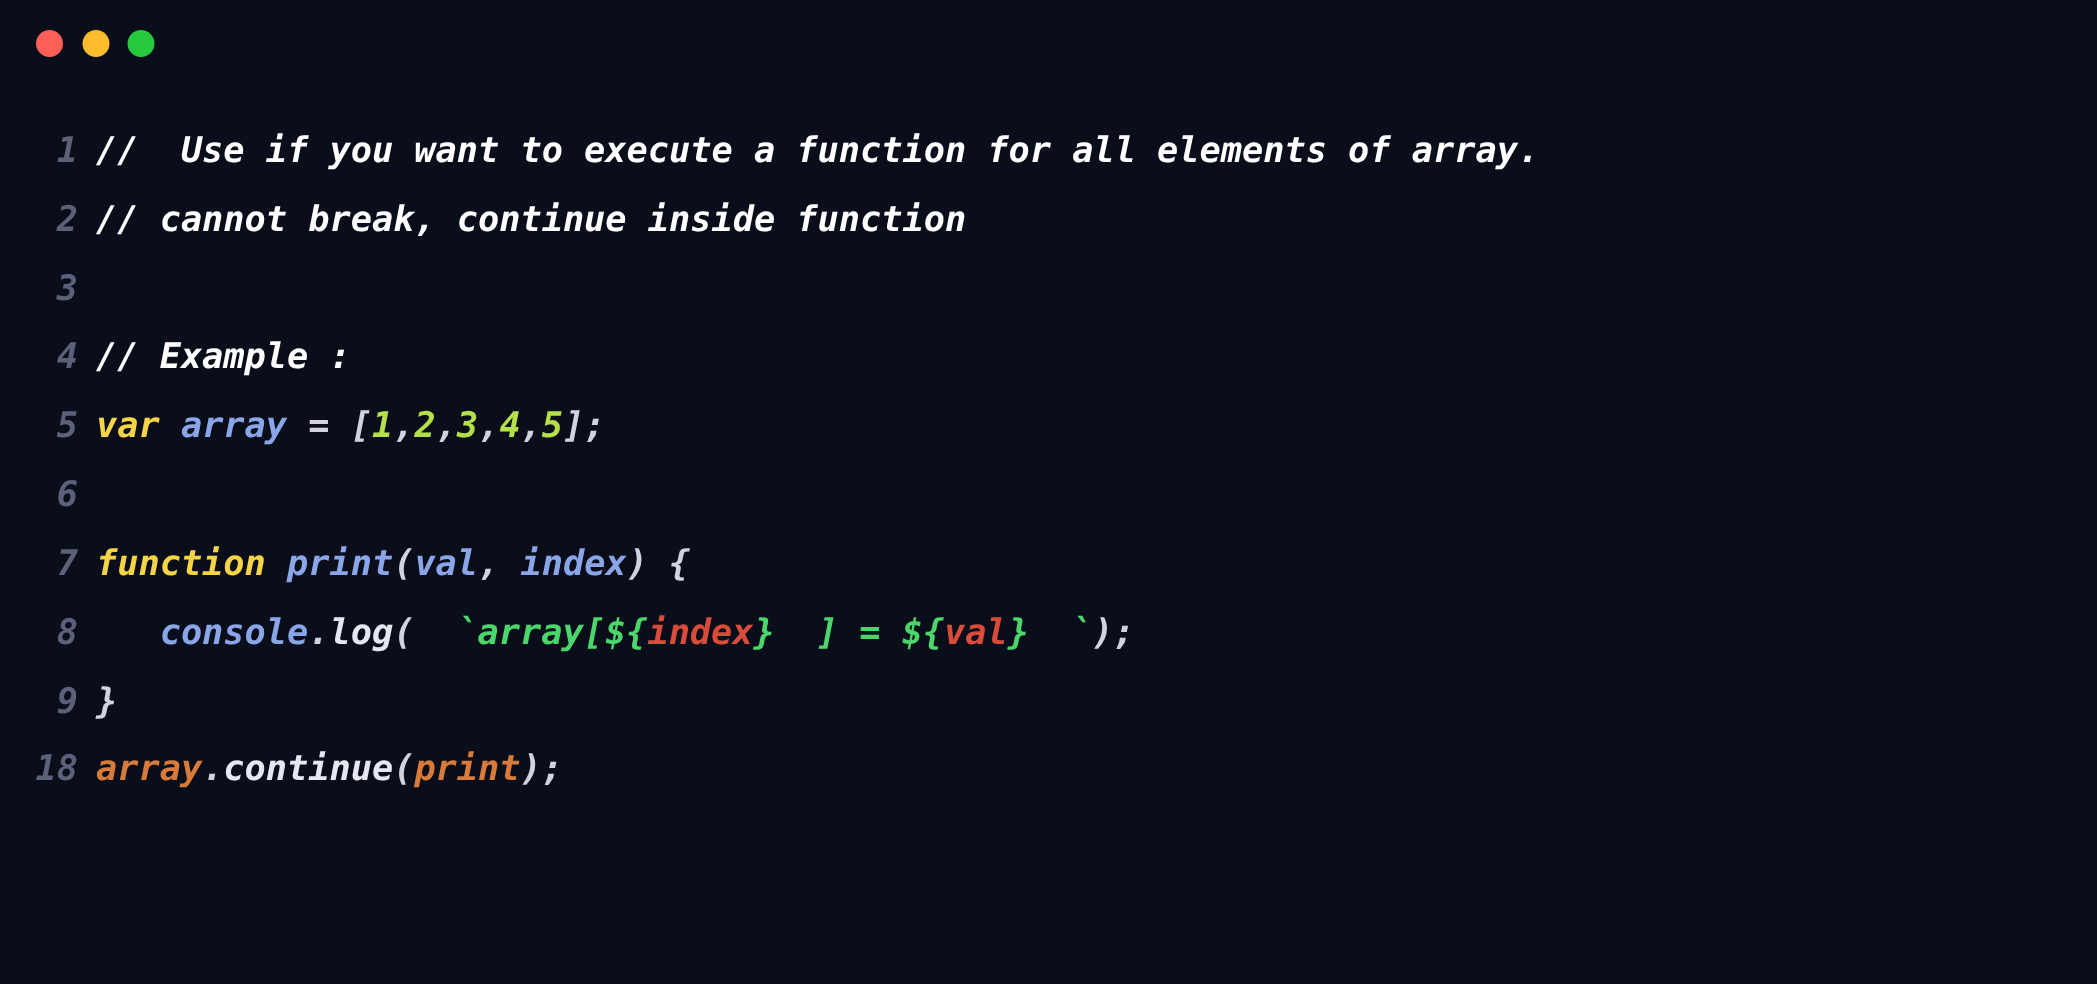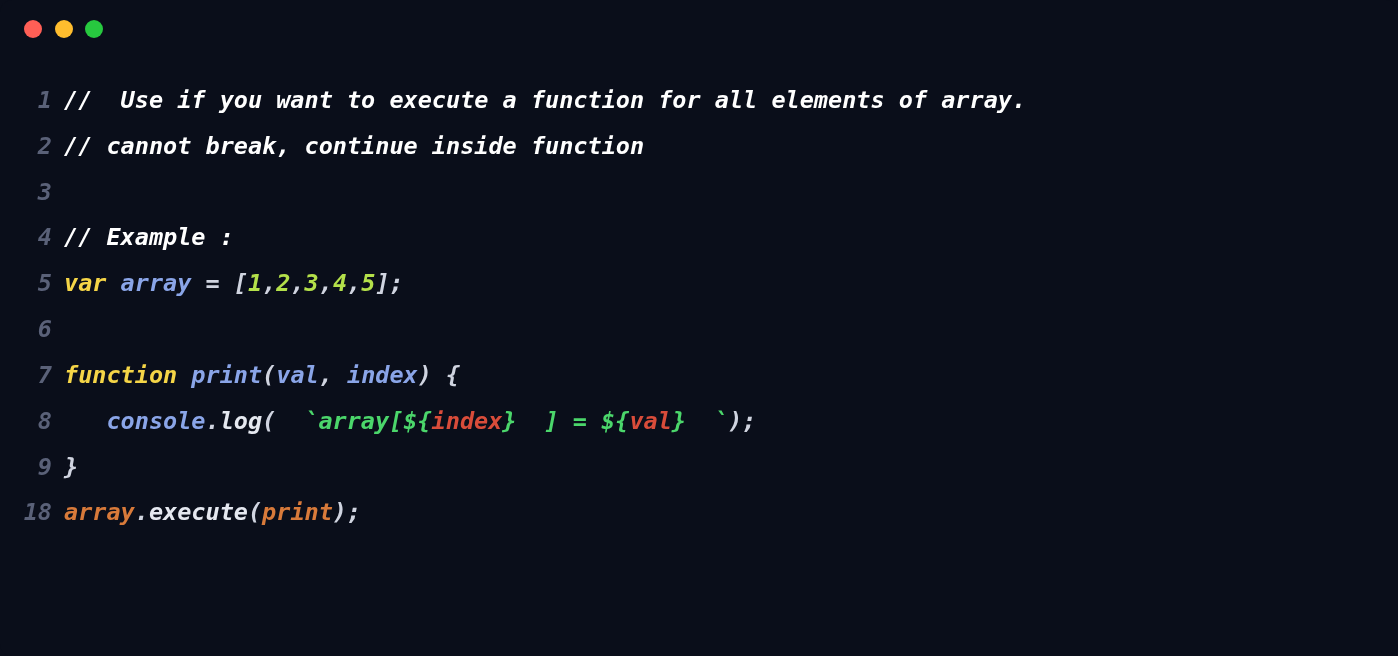--- a/index.html
+++ b/index.html
@@ -86,15 +86,15 @@
   <div class="code-area" id="code-area">
       <div class="line"><span class="lineno">1</span><span class="code"><span class="tok-comment">//  Use if you want to execute a function for all elements of array.</span></span></div>
       <div class="line"><span class="lineno">2</span><span class="code"><span class="tok-comment">// cannot break, continue inside function</span></span></div>
       <div class="line"><span class="lineno">3</span><span class="code"></span></div>
       <div class="line"><span class="lineno">4</span><span class="code"><span class="tok-comment">// Example :</span></span></div>
       <div class="line"><span class="lineno">5</span><span class="code"><span class="tok-keyword">var</span><span class="tok-white"> </span><span class="tok-varname">array</span><span class="tok-white"> </span><span class="tok-op">=</span><span class="tok-white"> </span><span class="tok-punct">[</span><span class="tok-number">1</span><span class="tok-punct">,</span><span class="tok-number">2</span><span class="tok-punct">,</span><span class="tok-number">3</span><span class="tok-punct">,</span><span class="tok-number">4</span><span class="tok-punct">,</span><span class="tok-number">5</span><span class="tok-punct">];</span></span></div>
       <div class="line"><span class="lineno">6</span><span class="code"></span></div>
       <div class="line"><span class="lineno">7</span><span class="code"><span class="tok-keyword">function</span><span class="tok-white"> </span><span class="tok-varname">print</span><span class="tok-punct">(</span><span class="tok-varname">val</span><span class="tok-punct">, </span><span class="tok-varname">index</span><span class="tok-punct">)</span><span class="tok-white"> </span><span class="tok-punct">{</span></span></div>
       <div class="line"><span class="lineno">8</span><span class="code"><span class="tok-white">   </span><span class="tok-varname">console</span><span class="tok-punct">.</span><span class="tok-func">log</span><span class="tok-punct">(</span><span class="tok-string">`array[</span><span class="tok-interp-delim">${</span><span class="tok-interp-var">index</span><span class="tok-interp-delim">}</span><span class="tok-string">] = </span><span class="tok-interp-delim">${</span><span class="tok-interp-var">val</span><span class="tok-interp-delim">}</span><span class="tok-string">`</span><span class="tok-punct">);</span></span></div>
       <div class="line"><span class="lineno">9</span><span class="code"><span class="tok-punct">}</span></span></div>
-      <div class="line"><span class="lineno">18</span><span class="code"><span class="tok-call">array</span><span class="tok-punct">.</span><span class="tok-func">execute</span><span class="tok-punct">(</span><span class="tok-call">print</span><span class="tok-punct">);</span></span></div>
+      <div class="line"><span class="lineno">18</span><span class="code"><span class="tok-call">array</span><span class="tok-punct">.</span><span class="tok-func">continue</span><span class="tok-punct">(</span><span class="tok-call">print</span><span class="tok-punct">);</span></span></div>
     </div>
 </div>
 
 </body></html>

